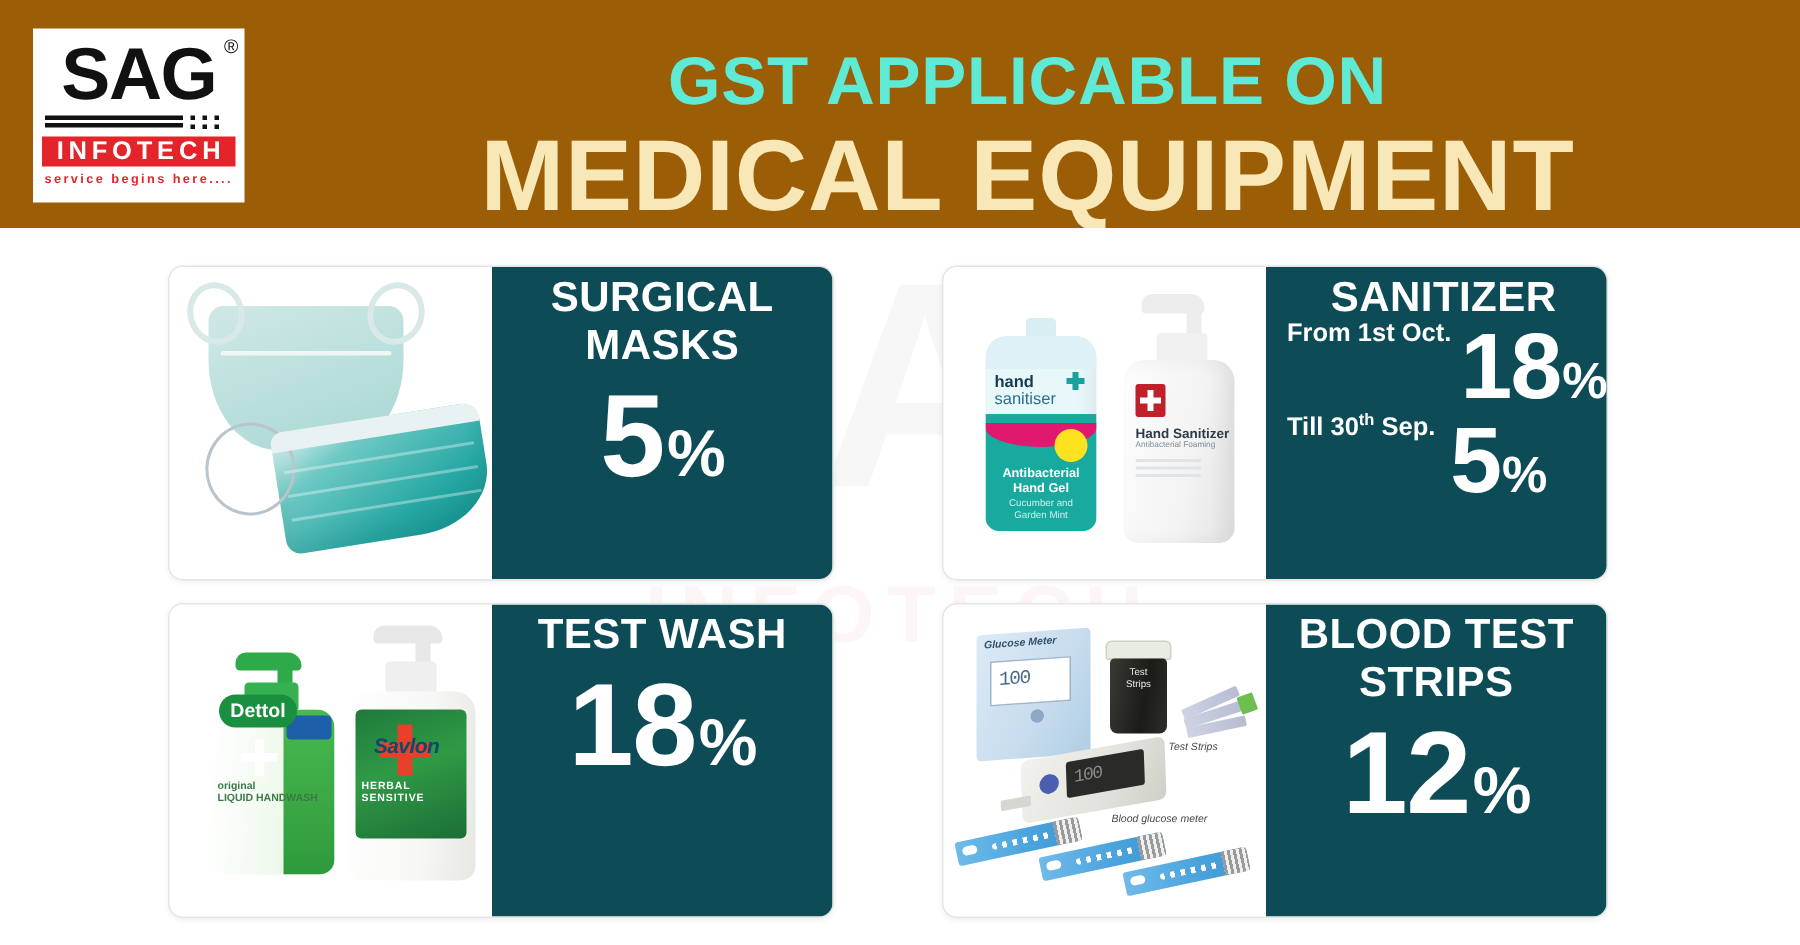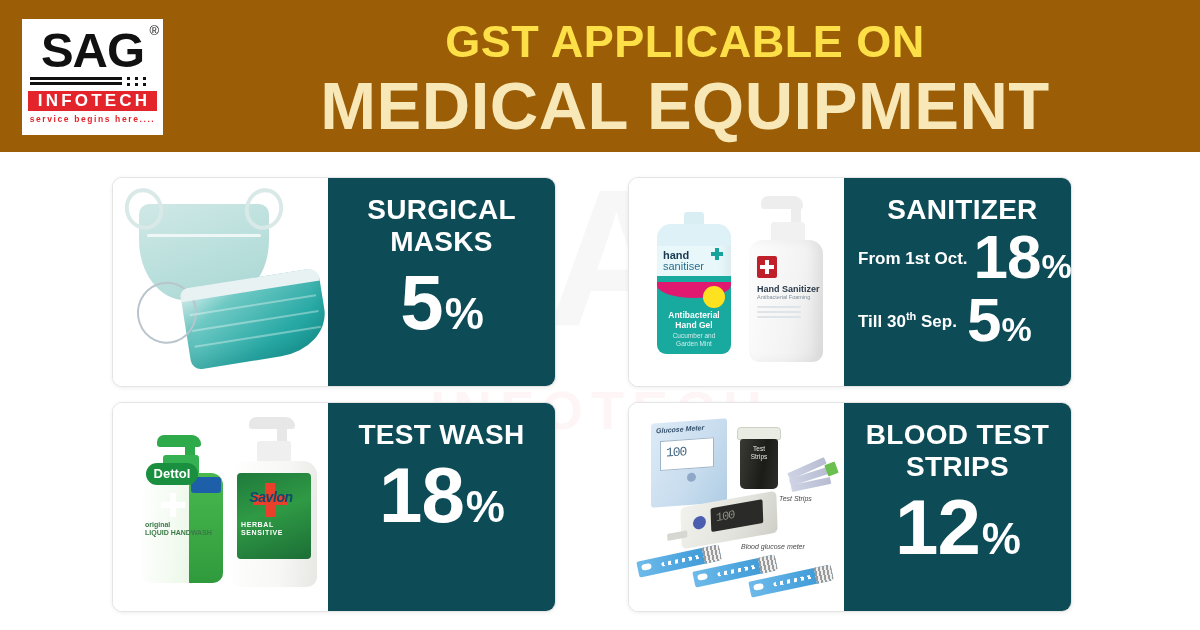--- a/index.html
+++ b/index.html
@@ -96,26 +96,26 @@
     font-weight: bold;
     line-height: 10px;
   }
   .head-text {
     position: absolute;
     left: 180px; top: 10px;
     width: 1010px;
     text-align: center;
   }
   .head-line1 {
-    color: #fde047;
+    color: #5eead4;
     font-size: 45px;
     font-weight: bold;
     letter-spacing: 0.5px;
     line-height: 52px;
-    margin-top: 6px;
+    margin-top: 18px;
     white-space: nowrap;
   }
   .head-line2 {
     color: #f8e8b8;
     font-size: 67px;
     font-weight: bold;
     letter-spacing: 0.5px;
     line-height: 76px;
     white-space: nowrap;
   }
@@ -180,21 +180,21 @@
   }
   .card-panel {
     flex: 1 1 auto;
     background: #0d4c56;
     color: #ffffff;
     position: relative;
     display: flex;
     flex-direction: column;
     align-items: center;
     justify-content: flex-start;
-    padding-top: 16px;
+    padding-top: 4px;
     box-sizing: border-box;
   }
   .panel-title {
     font-size: 28px;
     font-weight: bold;
     line-height: 32px;
     letter-spacing: 0.3px;
     text-align: center;
     width: 100%;
     white-space: pre-line;
@@ -216,21 +216,21 @@
 
   
   .rate-rows {
     width: 100%;
     padding: 0 10px 0 14px;
     box-sizing: border-box;
     margin-top: -2px;
   }
   .rate-row {
     display: flex;
-    align-items: center;
+    align-items: flex-start;
     justify-content: flex-start;
     white-space: nowrap;
   }
   .rate-row.r1 { margin-top: 0px; }
   .rate-row.r2 { margin-top: -12px; }
   .rate-label {
     font-size: 17px;
     font-weight: bold;
     line-height: 20px;
     padding-bottom: 6px;

